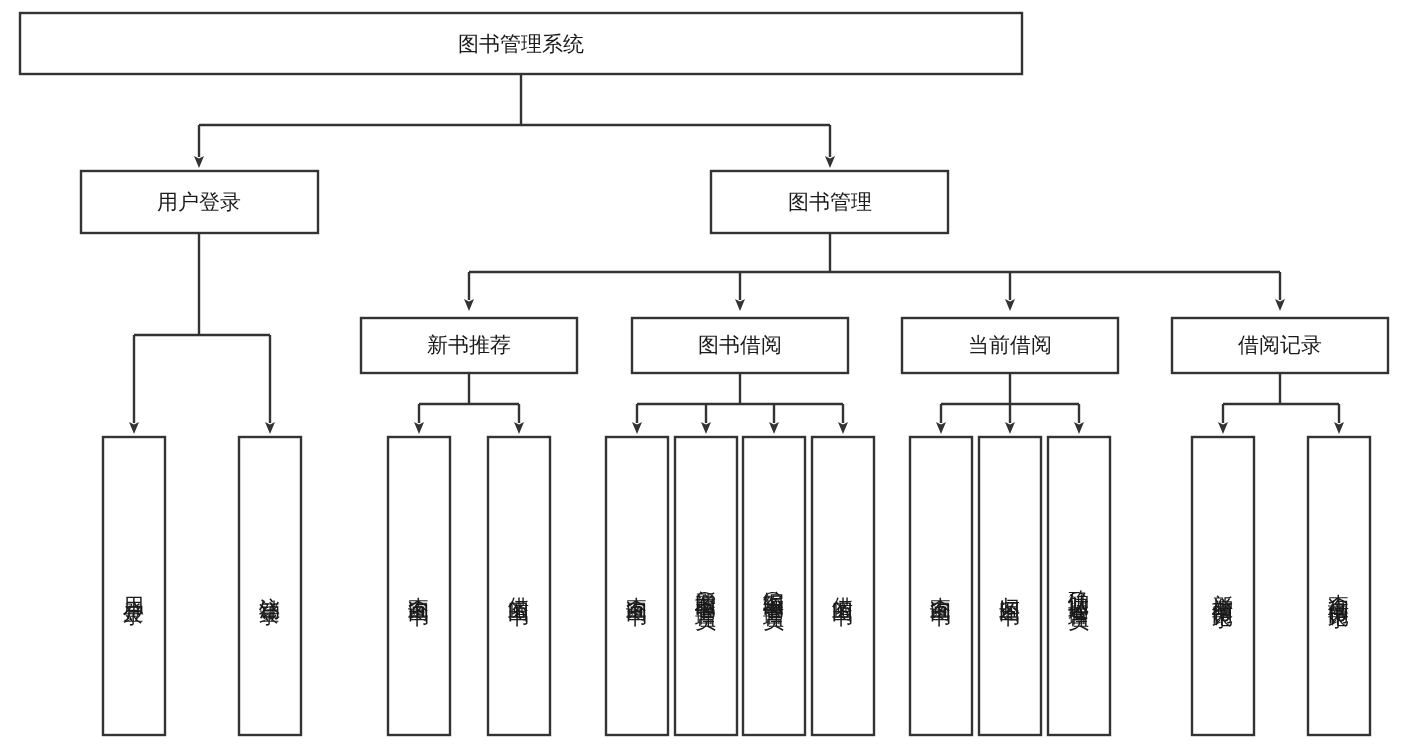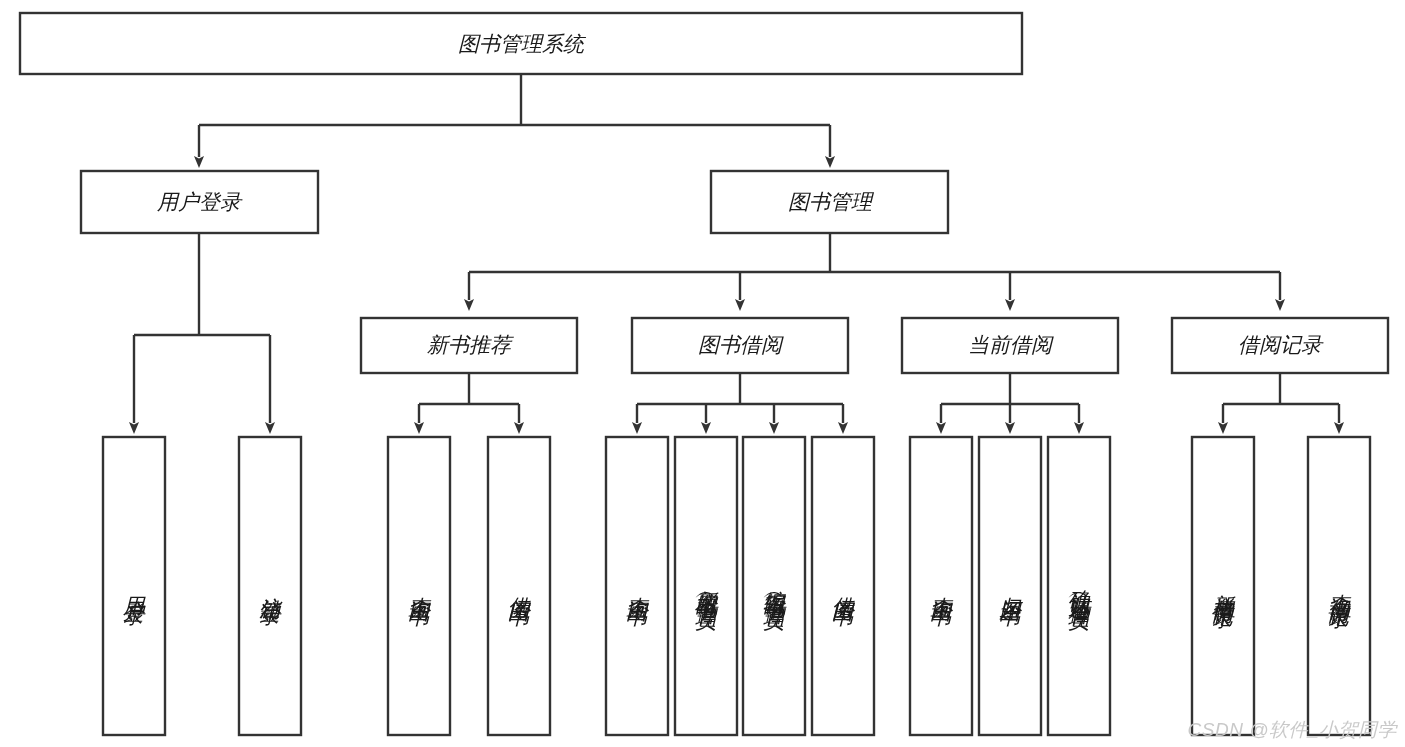--- a/index.html
+++ b/index.html
@@ -11,21 +11,20 @@
     width: 1405px;
     height: 747px;
     overflow: hidden;
     font-family: "Liberation Sans", "DejaVu Sans", sans-serif;
   }
   #diagram-root {
     position: relative;
     width: 1405px;
     height: 747px;
     background: #ffffff;
-    font-style: italic;
   }
   svg#diagram-svg {
     position: absolute;
     left: 0;
     top: 0;
     width: 1405px;
     height: 747px;
     display: block;
   }
   .node-box {
@@ -201,15 +200,14 @@
   <div class="leaf-label-wrap" style="left:743px; top:437px; width:62px; height:298px;">编辑图书（管理员）</div>
   <div class="leaf-label-wrap" style="left:812px; top:437px; width:62px; height:298px;">借阅图书</div>
 
   <div class="leaf-label-wrap" style="left:910px; top:437px; width:62px; height:298px;">查询图书</div>
   <div class="leaf-label-wrap" style="left:979px; top:437px; width:62px; height:298px;">归还图书</div>
   <div class="leaf-label-wrap" style="left:1048px; top:437px; width:62px; height:298px;">确认归还（管理员）</div>
 
   <div class="leaf-label-wrap" style="left:1192px; top:437px; width:62px; height:298px;">新增借阅记录</div>
   <div class="leaf-label-wrap" style="left:1308px; top:437px; width:62px; height:298px;">查询借阅记录</div>
 
-  <div class="watermark">CSDN @软件_小贺同学</div>
 
 </div>
 
 </body></html>

